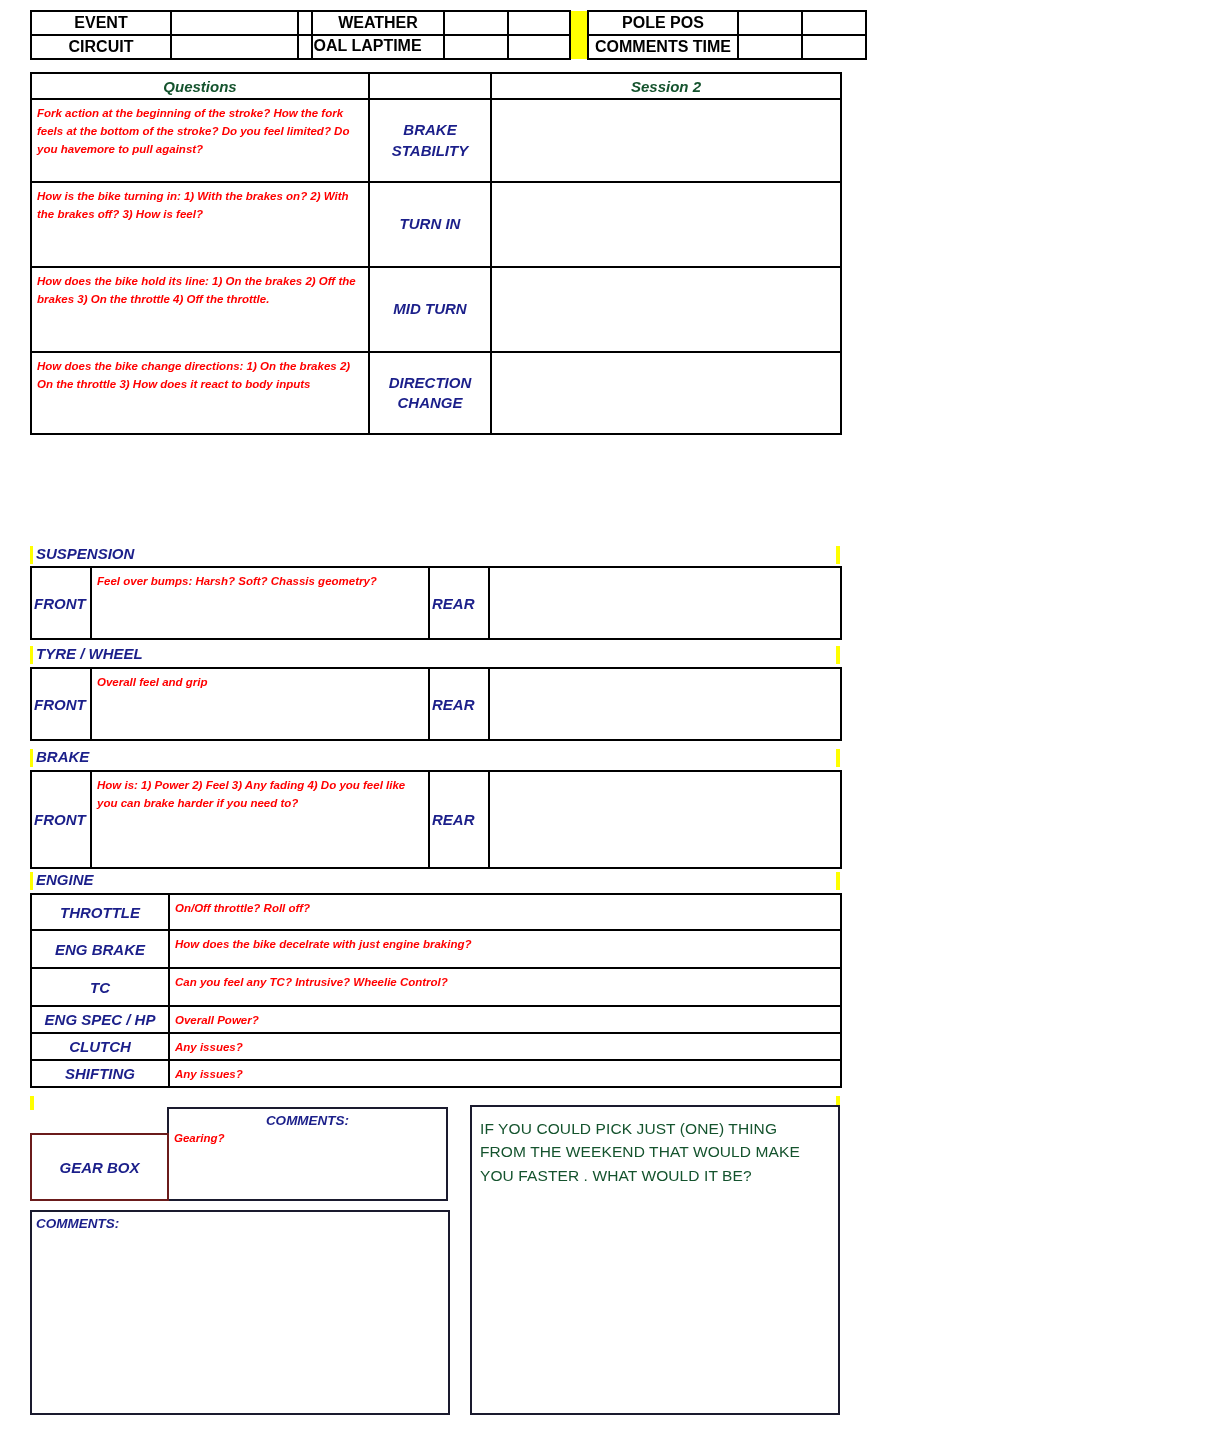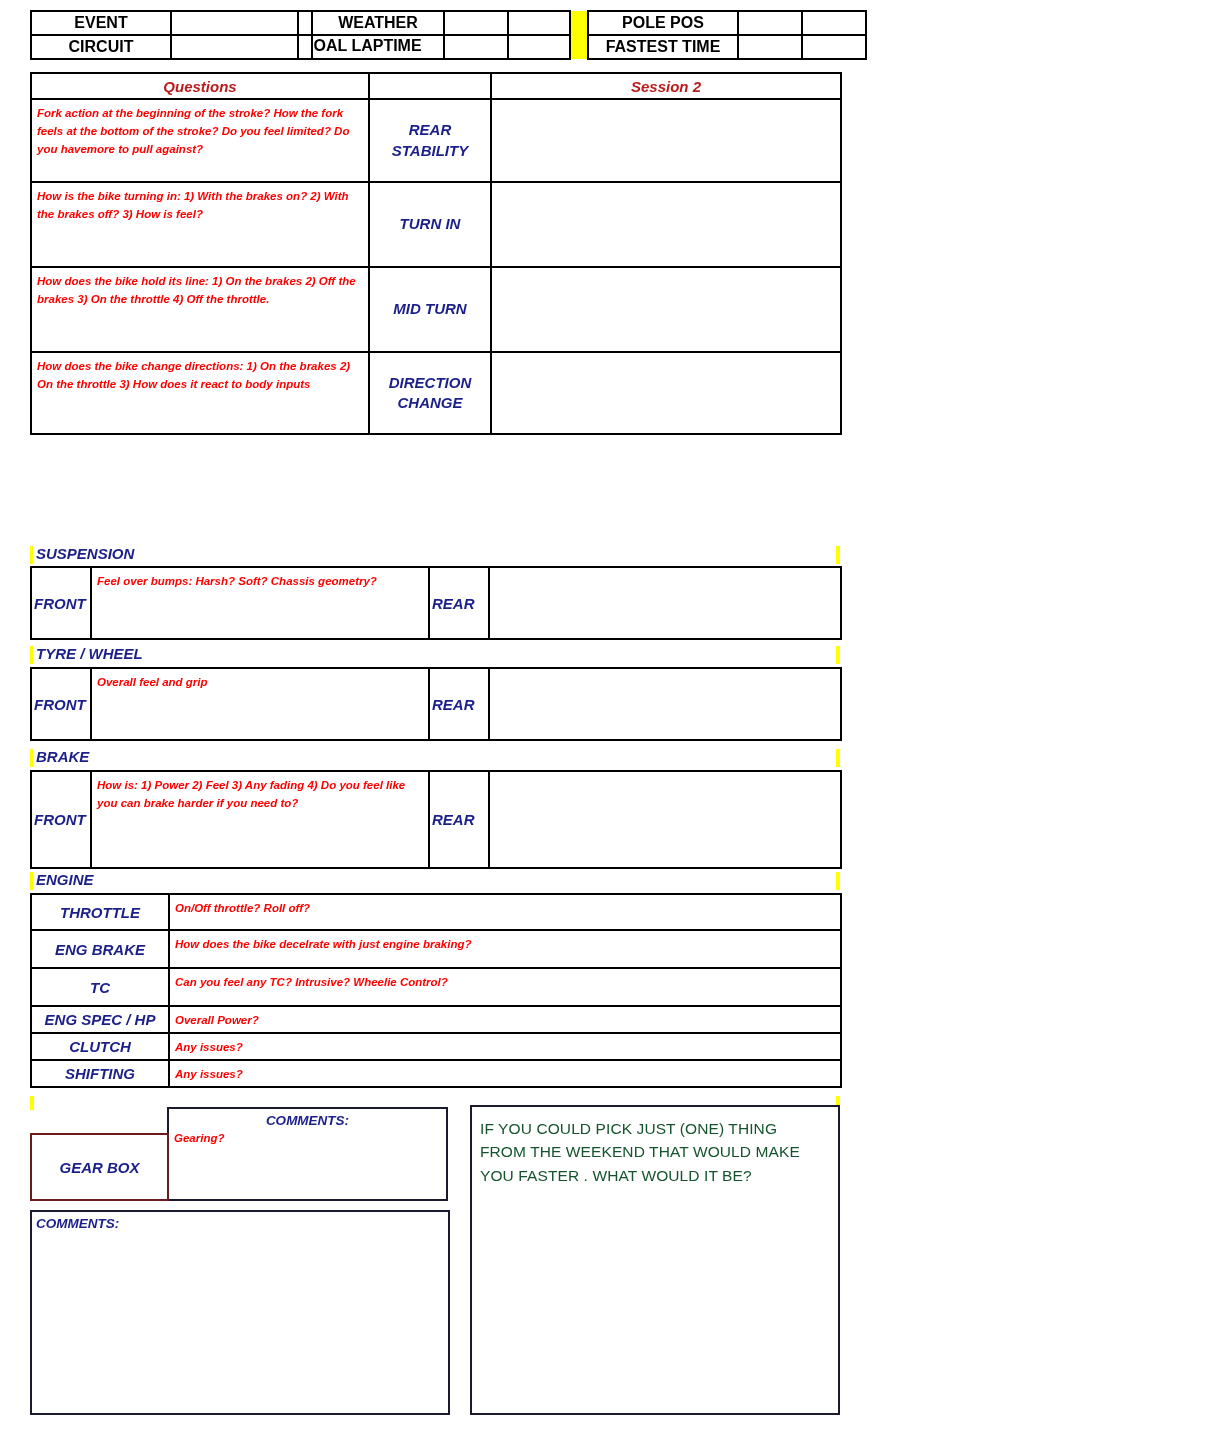--- a/index.html
+++ b/index.html
@@ -13,21 +13,21 @@
 
   
   table{border-collapse:collapse;table-layout:fixed;}
   td{
     border:2px solid #000000;
     vertical-align:top;
     padding:0;
     background:#ffffff;
   }
   .blue{
-    color:#b91c1c;
+    color:#14532d;
     font-style:italic;
     font-weight:bold;
   }
   .red{
     color:#ff0000;
     font-style:italic;
     font-weight:bold;
     font-size:11.5px;
     line-height:1.55;
     padding:5px 4px 0 5px;
@@ -199,21 +199,21 @@
       <tr>
         <td>CIRCUIT</td>
         <td class="blank"></td>
         <td class="blank"></td>
         <td class="clipcell">
               <span>GOAL LAPTIME</span>
             </td>
         <td class="blank"></td>
         <td class="blank"></td>
         <td class="ysliver"></td>
-        <td>FASTEST TIME</td>
+        <td>COMMENTS TIME</td>
         <td class="blank"></td>
         <td class="blank"></td>
       </tr>
     </tbody>
       </table>
   </div>
 
   <table class="qtable">
     <colgroup>
         <col style="width:338px">
@@ -223,21 +223,21 @@
     <tbody>
         <tr>
       <td class="qhead blue">Questions</td>
       <td class="qhead"></td>
       <td class="qhead blue">Session 2</td>
     </tr>
     <tr style="height:83px">
       <td class="qcell">
             <span class="red">Fork action at the beginning of the stroke? How the fork feels at the bottom of the stroke? Do you feel limited?  Do you havemore to pull against?</span>
           </td>
-      <td class="qlabel">REAR STABILITY</td>
+      <td class="qlabel">BRAKE STABILITY</td>
       <td class="qanswer"></td>
     </tr>
     <tr style="height:85px">
       <td class="qcell">
             <span class="red">How is the bike turning in: 1) With the brakes on? 2) With the brakes off? 3) How is feel?</span>
           </td>
       <td class="qlabel">TURN IN</td>
       <td class="qanswer"></td>
     </tr>
     <tr style="height:85px">

